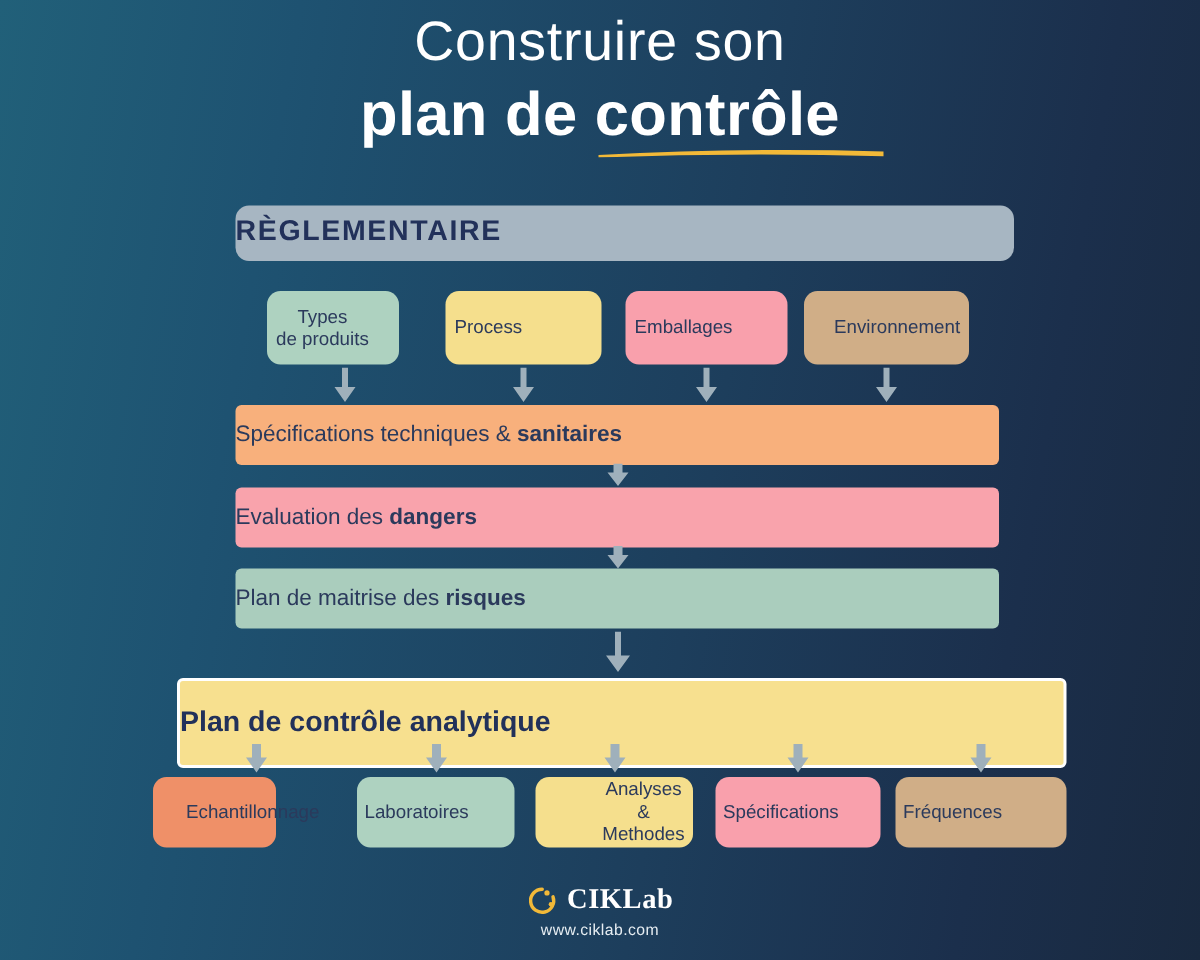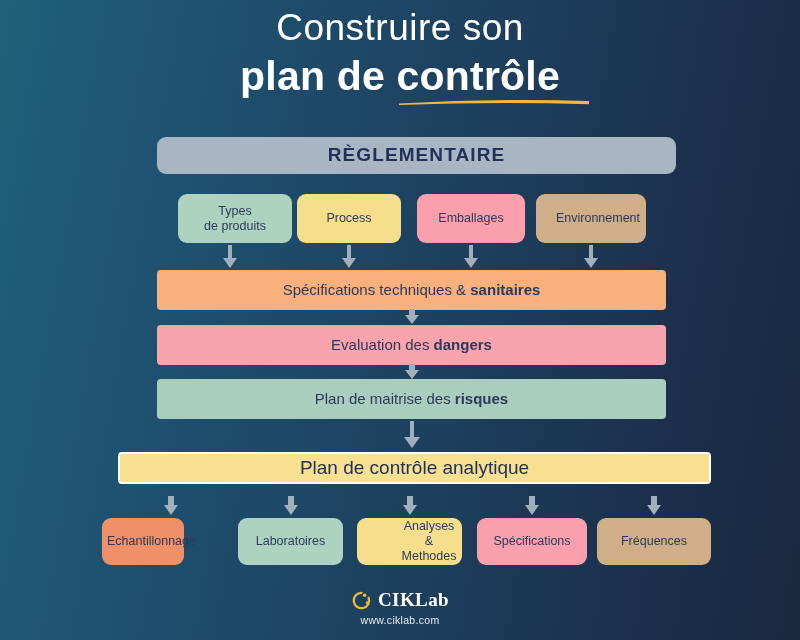--- a/index.html
+++ b/index.html
@@ -64,21 +64,21 @@
     top: 0;
     width: 800px;
     height: 640px;
   }
 
   .node {
     position: absolute;
     box-sizing: border-box;
     display: flex;
     align-items: center;
-    justify-content: center;
+    justify-content: flex-start;
     text-align: center;
     color: #2b3a5c;
     line-height: 1.18;
   }
 
   
   .banner {
     left: 157px;
     top: 137px;
     width: 519px;
@@ -93,21 +93,21 @@
 
   
   .src {
     top: 194px;
     height: 49px;
     border-radius: 9px;
     font-size: 12.5px;
     font-weight: 400;
     padding: 0 6px;
   }
-  .src-1 { left: 178px; width: 114px; background: #aed2c0; }
+  .src-1 { left: 178px; width: 88px; background: #aed2c0; }
   .src-2 { left: 297px; width: 104px; background: #f5df8d; }
   .src-3 { left: 417px; width: 108px; background: #f9a0ac; }
   .src-4 { left: 536px; width: 110px; background: #d0ae87; padding-left: 20px; }
 
   
   .bar {
     left: 157px;
     width: 509px;
     height: 40px;
     border-radius: 4px;
@@ -116,26 +116,26 @@
   .bar-1 { top: 270px; background: #f8b07c; }
   .bar-2 { top: 325px; background: #f9a3ac; }
   .bar-3 { top: 379px; background: #aacdbd; }
   .bar b { font-weight: 700; }
 
   
   .bar-main {
     left: 118px;
     top: 452px;
     width: 593px;
-    height: 32px;
+    height: 60px;
     border-radius: 4px;
     background: #f7e08f;
     border: 2px solid #ffffff;
     font-size: 19px;
-    font-weight: 400;
+    font-weight: 700;
     color: #22315a;
   }
 
   
   .out {
     top: 518px;
     height: 47px;
     border-radius: 9px;
     font-size: 12.5px;
     padding: 0 5px;

